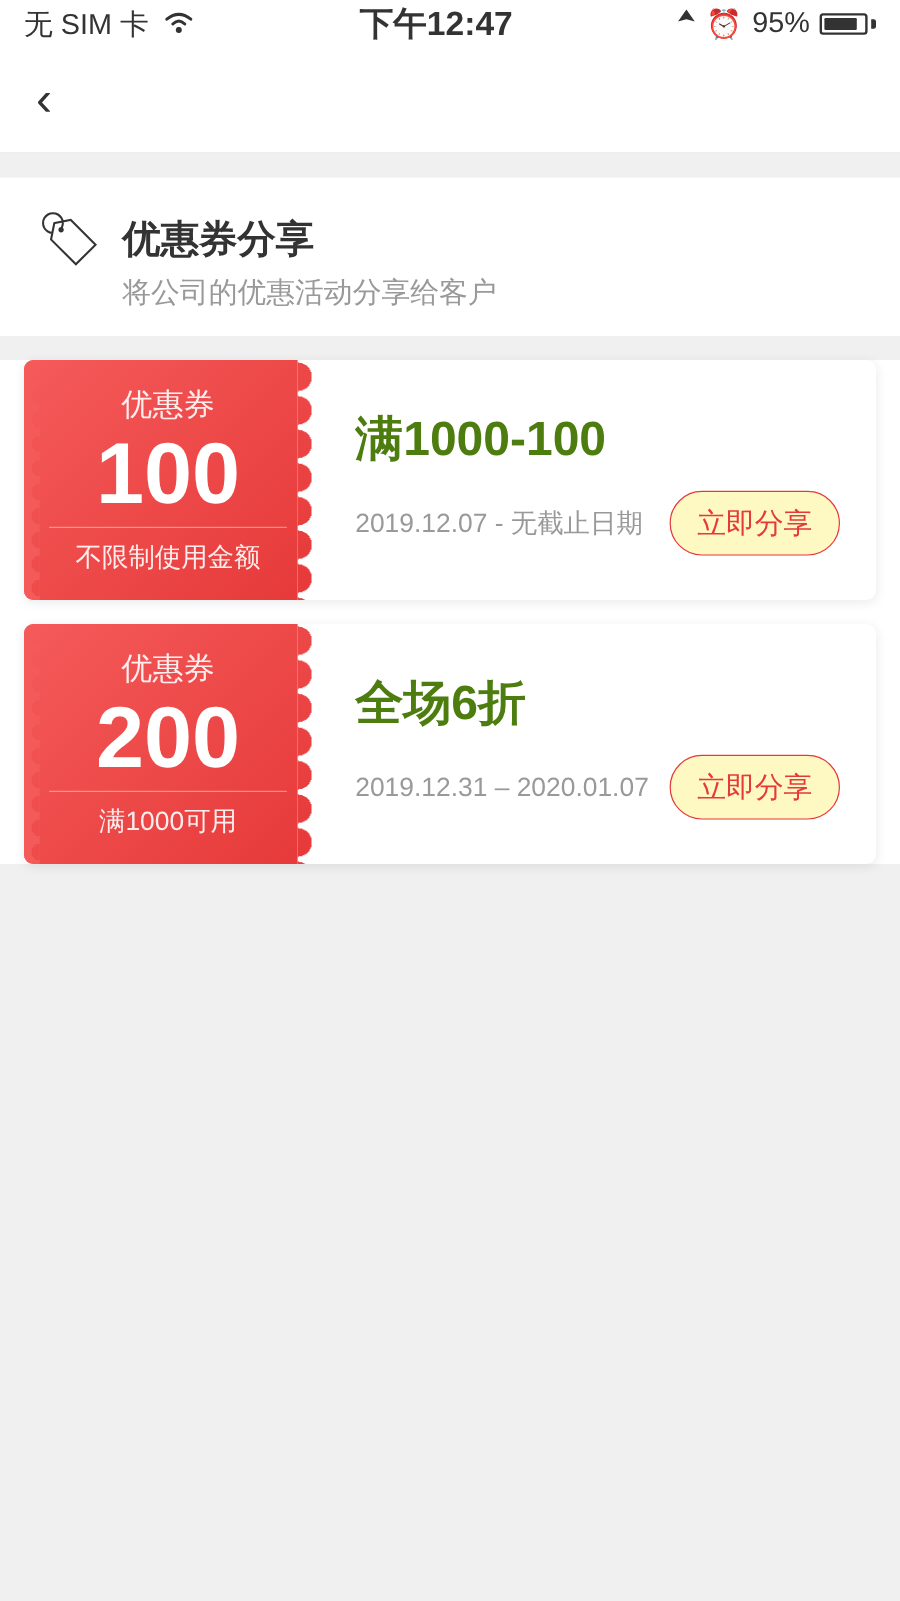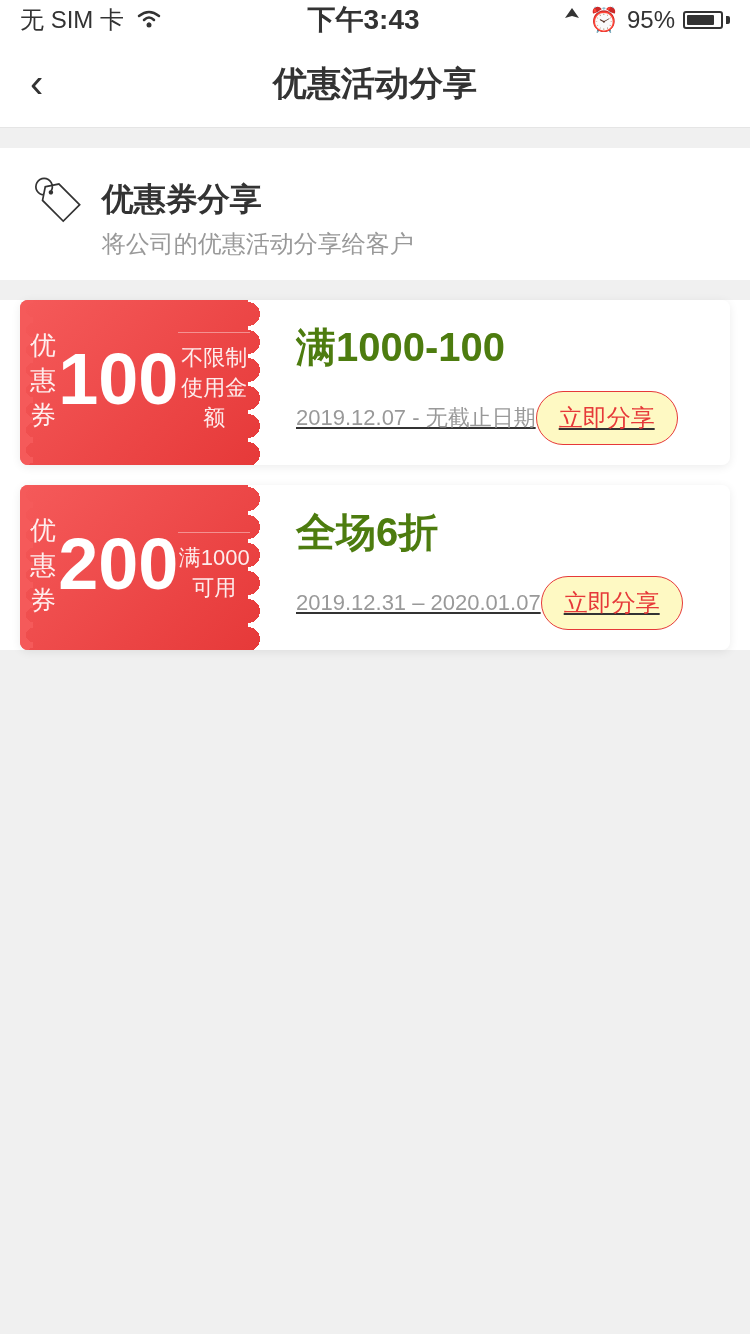--- a/index.html
+++ b/index.html
@@ -108,21 +108,21 @@
       background: #fff;
       box-shadow: 0 2px 10px rgba(0,0,0,0.08);
       position: relative;
     }
 
     .coupon-left {
       width: 240px;
       min-height: 160px;
       background: linear-gradient(135deg, #f55a5a, #e63939);
       display: flex;
-      flex-direction: row;
+      flex-direction: column;
       align-items: center;
       justify-content: center;
       color: #fff;
       padding: 20px 10px;
       position: relative;
     }
 
     
     .coupon-left::after {
       content: '';
@@ -176,22 +176,21 @@
       gap: 16px;
     }
     .coupon-name {
       font-size: 40px;
       font-weight: 700;
       color: #4d7c0f;
     }
     .coupon-bottom {
       display: flex;
       align-items: center;
-      justify-content: flex-start;
-      text-decoration: underline;
+      justify-content: space-between;
     }
     .coupon-date {
       font-size: 22px;
       color: #999;
     }
     .share-btn {
       border: 1.5px solid #e63939;
       color: #e63939;
       background: #fef9c3;
       border-radius: 30px;
@@ -243,41 +242,40 @@
     <span>无 SIM 卡</span>
     <span>
       <svg width="30" height="22" viewBox="0 0 30 22">
         <path d="M15 18 L15 18" stroke="#333" stroke-width="3" stroke-linecap="round"></path>
         <path d="M10 14 Q15 9 20 14" stroke="#333" stroke-width="2.5" fill="none" stroke-linecap="round"></path>
         <path d="M5 10 Q15 2 25 10" stroke="#333" stroke-width="2.5" fill="none" stroke-linecap="round"></path>
         <circle cx="15" cy="19" r="2.5" fill="#333"></circle>
       </svg>
     </span>
   </div>
-  <div class="status-center">下午3:43</div>
+  <div class="status-center">下午12:47</div>
   <div class="status-right">
     <span>
       <svg width="18" height="22" viewBox="0 0 18 22">
         <polygon points="9,2 16,12 9,10 2,12" fill="#333"></polygon>
       </svg>
     </span>
     <span>⏰</span>
     <span>95%</span>
     <div class="battery-icon">
       <div class="battery-body">
         <div class="battery-fill"></div>
       </div>
       <div class="battery-tip"></div>
     </div>
   </div>
 </div>
 
 <div class="nav-bar">
   <span class="nav-back">‹</span>
-  <span class="nav-title">优惠活动分享</span>
 </div>
 
 <div class="section-header">
   <span class="section-icon">🏷</span>
   <div class="section-text">
     <div class="section-title">优惠券分享</div>
     <div class="section-subtitle">将公司的优惠活动分享给客户</div>
   </div>
 </div>
 

